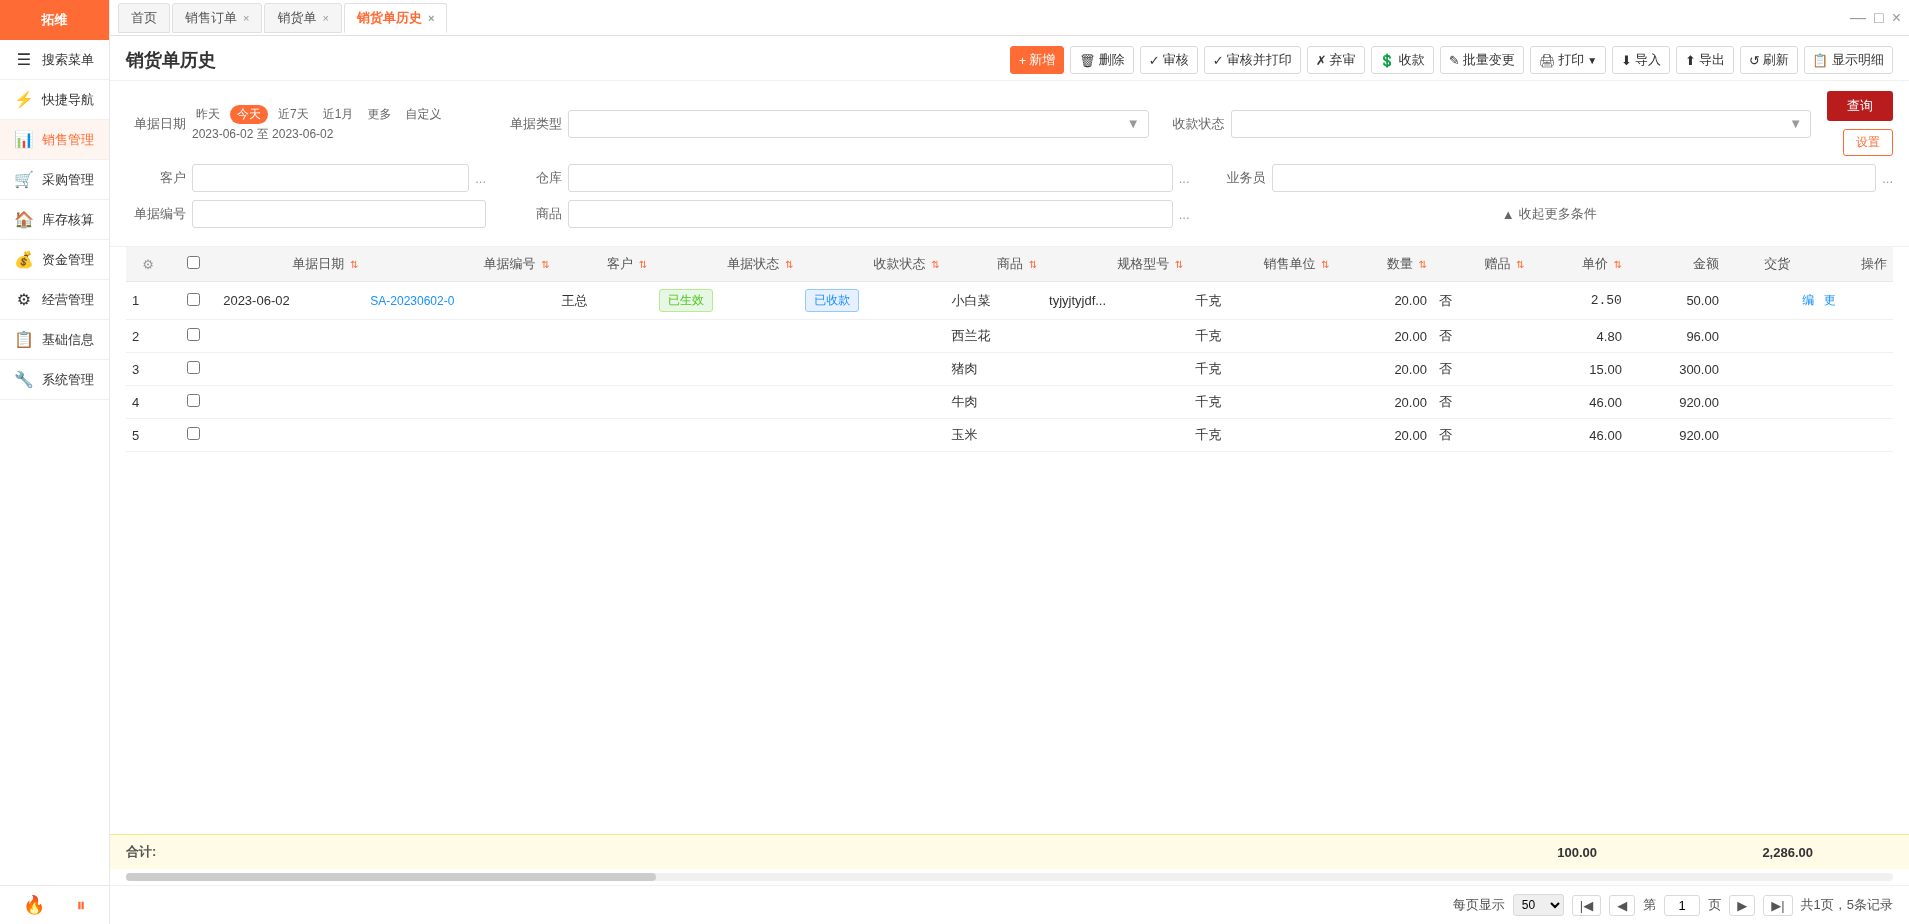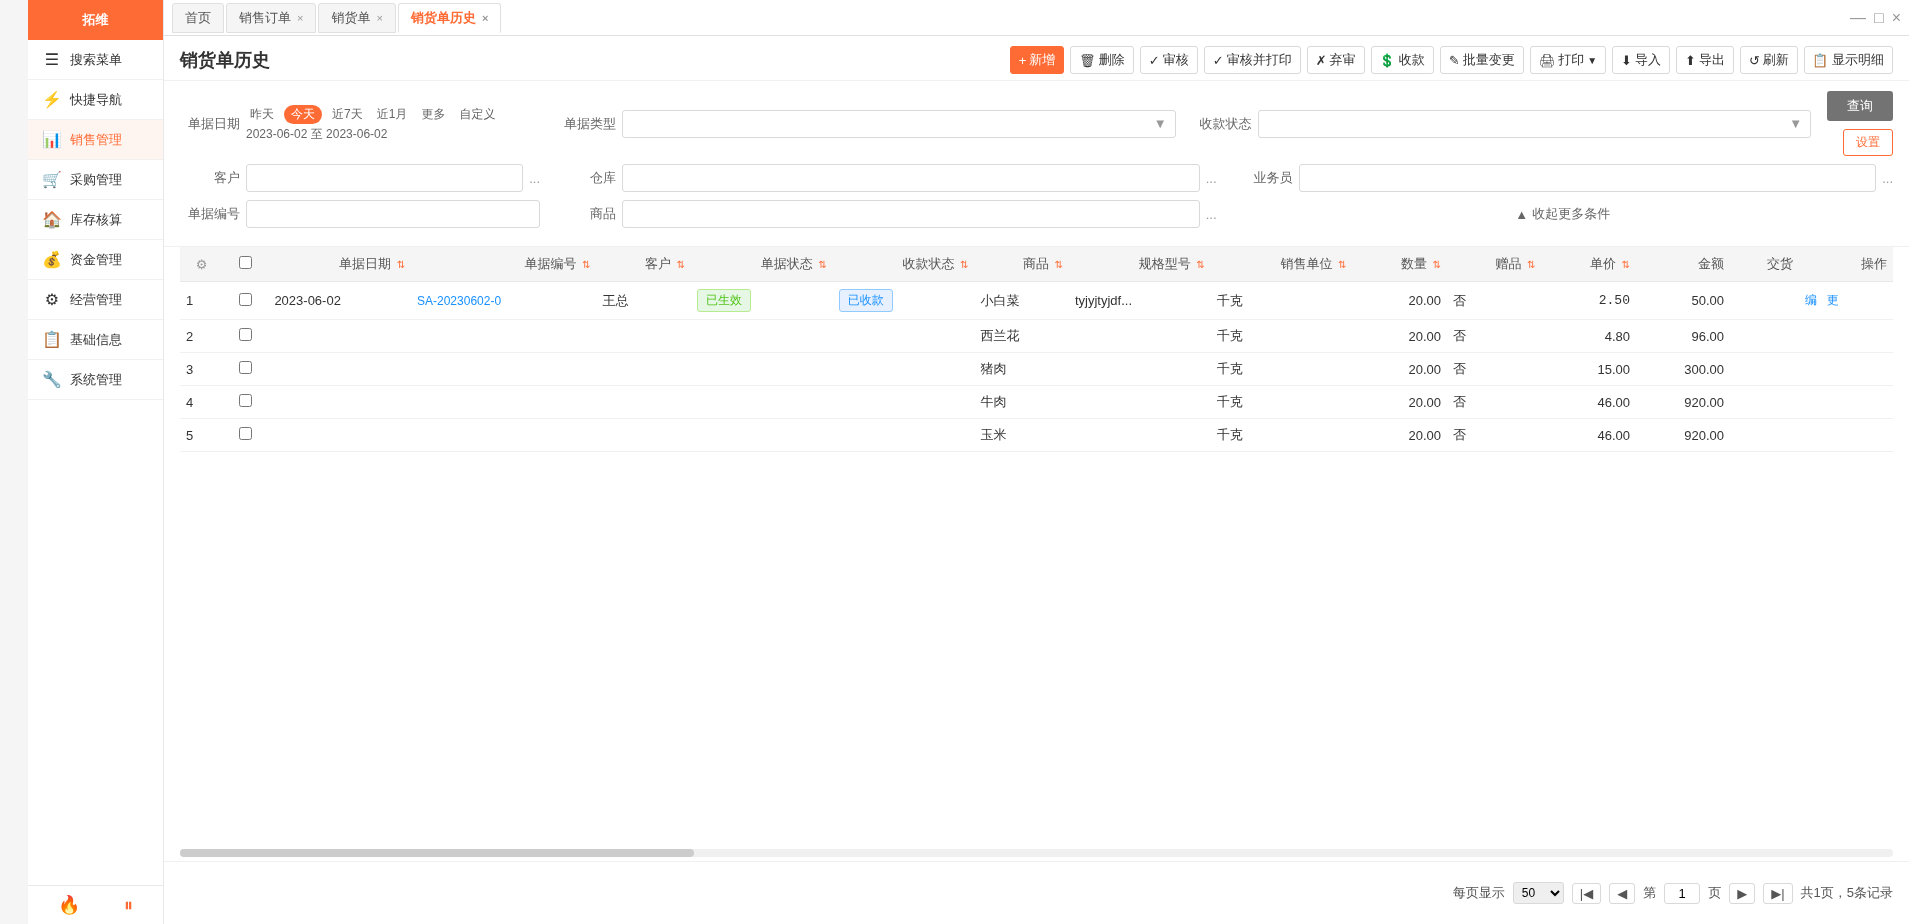--- a/index.html
+++ b/index.html
@@ -1,26 +1,25 @@
 <!DOCTYPE html>
 <html><head>
   <meta charset="utf-8">
   <style>
     * { box-sizing: border-box; margin: 0; padding: 0; font-family: "Microsoft YaHei", Arial, sans-serif; font-size: 13px; }
     body { display: flex; height: 924px; overflow: hidden; background: #f5f5f5; }
 
     
     .sidebar {
-      width: 136px;
+      width: 110px;
       background: #fff;
       border-right: 1px solid #e8e8e8;
       display: flex;
       flex-direction: column;
       flex-shrink: 0;
-      margin-left: 28px;
     }
     .sidebar-logo {
       height: 40px;
       background: #ff6b35;
       display: flex;
       align-items: center;
       justify-content: center;
       color: #fff;
       font-size: 14px;
       font-weight: bold;
@@ -229,21 +228,21 @@
       display: flex;
       align-items: center;
       justify-content: center;
       gap: 4px;
       cursor: pointer;
       color: #666;
       font-size: 12px;
       padding: 4px;
     }
     .query-btn {
-      background: #737373;
+      background: #b91c1c;
       color: #fff;
       border: none;
       border-radius: 3px;
       padding: 6px 20px;
       cursor: pointer;
       font-size: 13px;
     }
     .set-btn {
       background: #fff;
       color: #ff6b35;
@@ -317,21 +316,21 @@
       flex-shrink: 0;
     }
     .footer-label { font-weight: bold; }
     .footer-value { color: #333; font-weight: bold; min-width: 80px; text-align: right; }
 
     
     .pagination-bar {
       display: flex;
       align-items: center;
       justify-content: flex-end;
-      padding: 20px 16px;
+      padding: 8px 16px;
       gap: 8px;
       border-top: 1px solid #f0f0f0;
       font-size: 13px;
       color: #555;
       flex-shrink: 0;
     }
     .page-size-select {
       border: 1px solid #d9d9d9;
       border-radius: 3px;
       padding: 2px 4px;
@@ -749,20 +748,26 @@
             <td>否</td>
             <td style="text-align:right;">46.00</td>
             <td style="text-align:right;">920.00</td>
             <td></td>
             <td></td>
           </tr>
         </tbody>
       </table>
     </div>
 
+    <div class="table-footer">
+      <span class="footer-label">合计:</span>
+      <span style="flex:1;"></span>
+      <span class="footer-value" style="margin-right: 120px;">100.00</span>
+      <span class="footer-value" style="margin-right: 80px;">2,286.00</span>
+    </div>
 
     <div class="scrollbar-track">
       <div class="scrollbar-thumb"></div>
     </div>
 
     <div class="pagination-bar">
       <span>每页显示</span>
       <select class="page-size-select">
         <option value="50">50</option>
         <option value="10">10</option>

